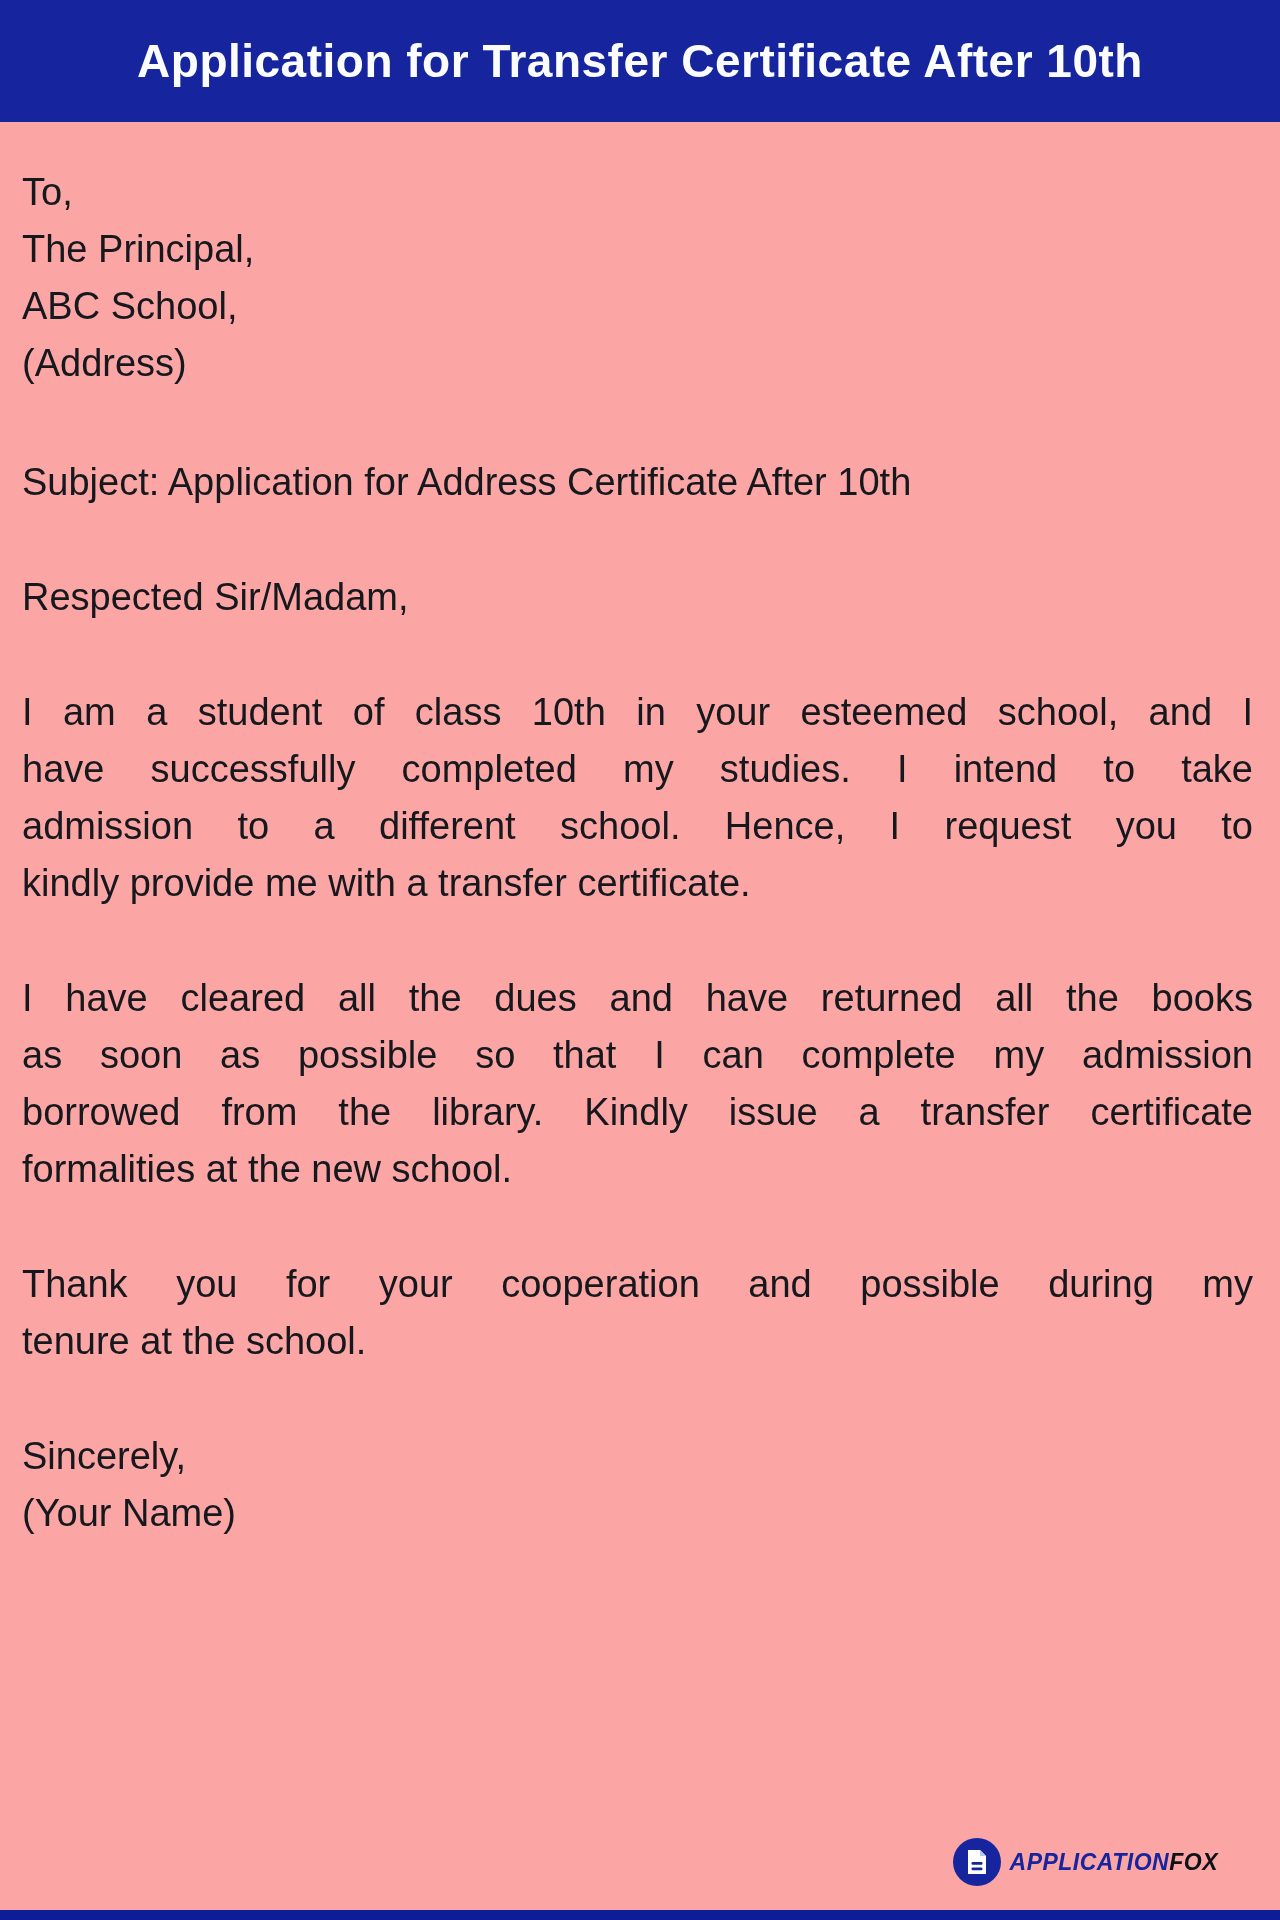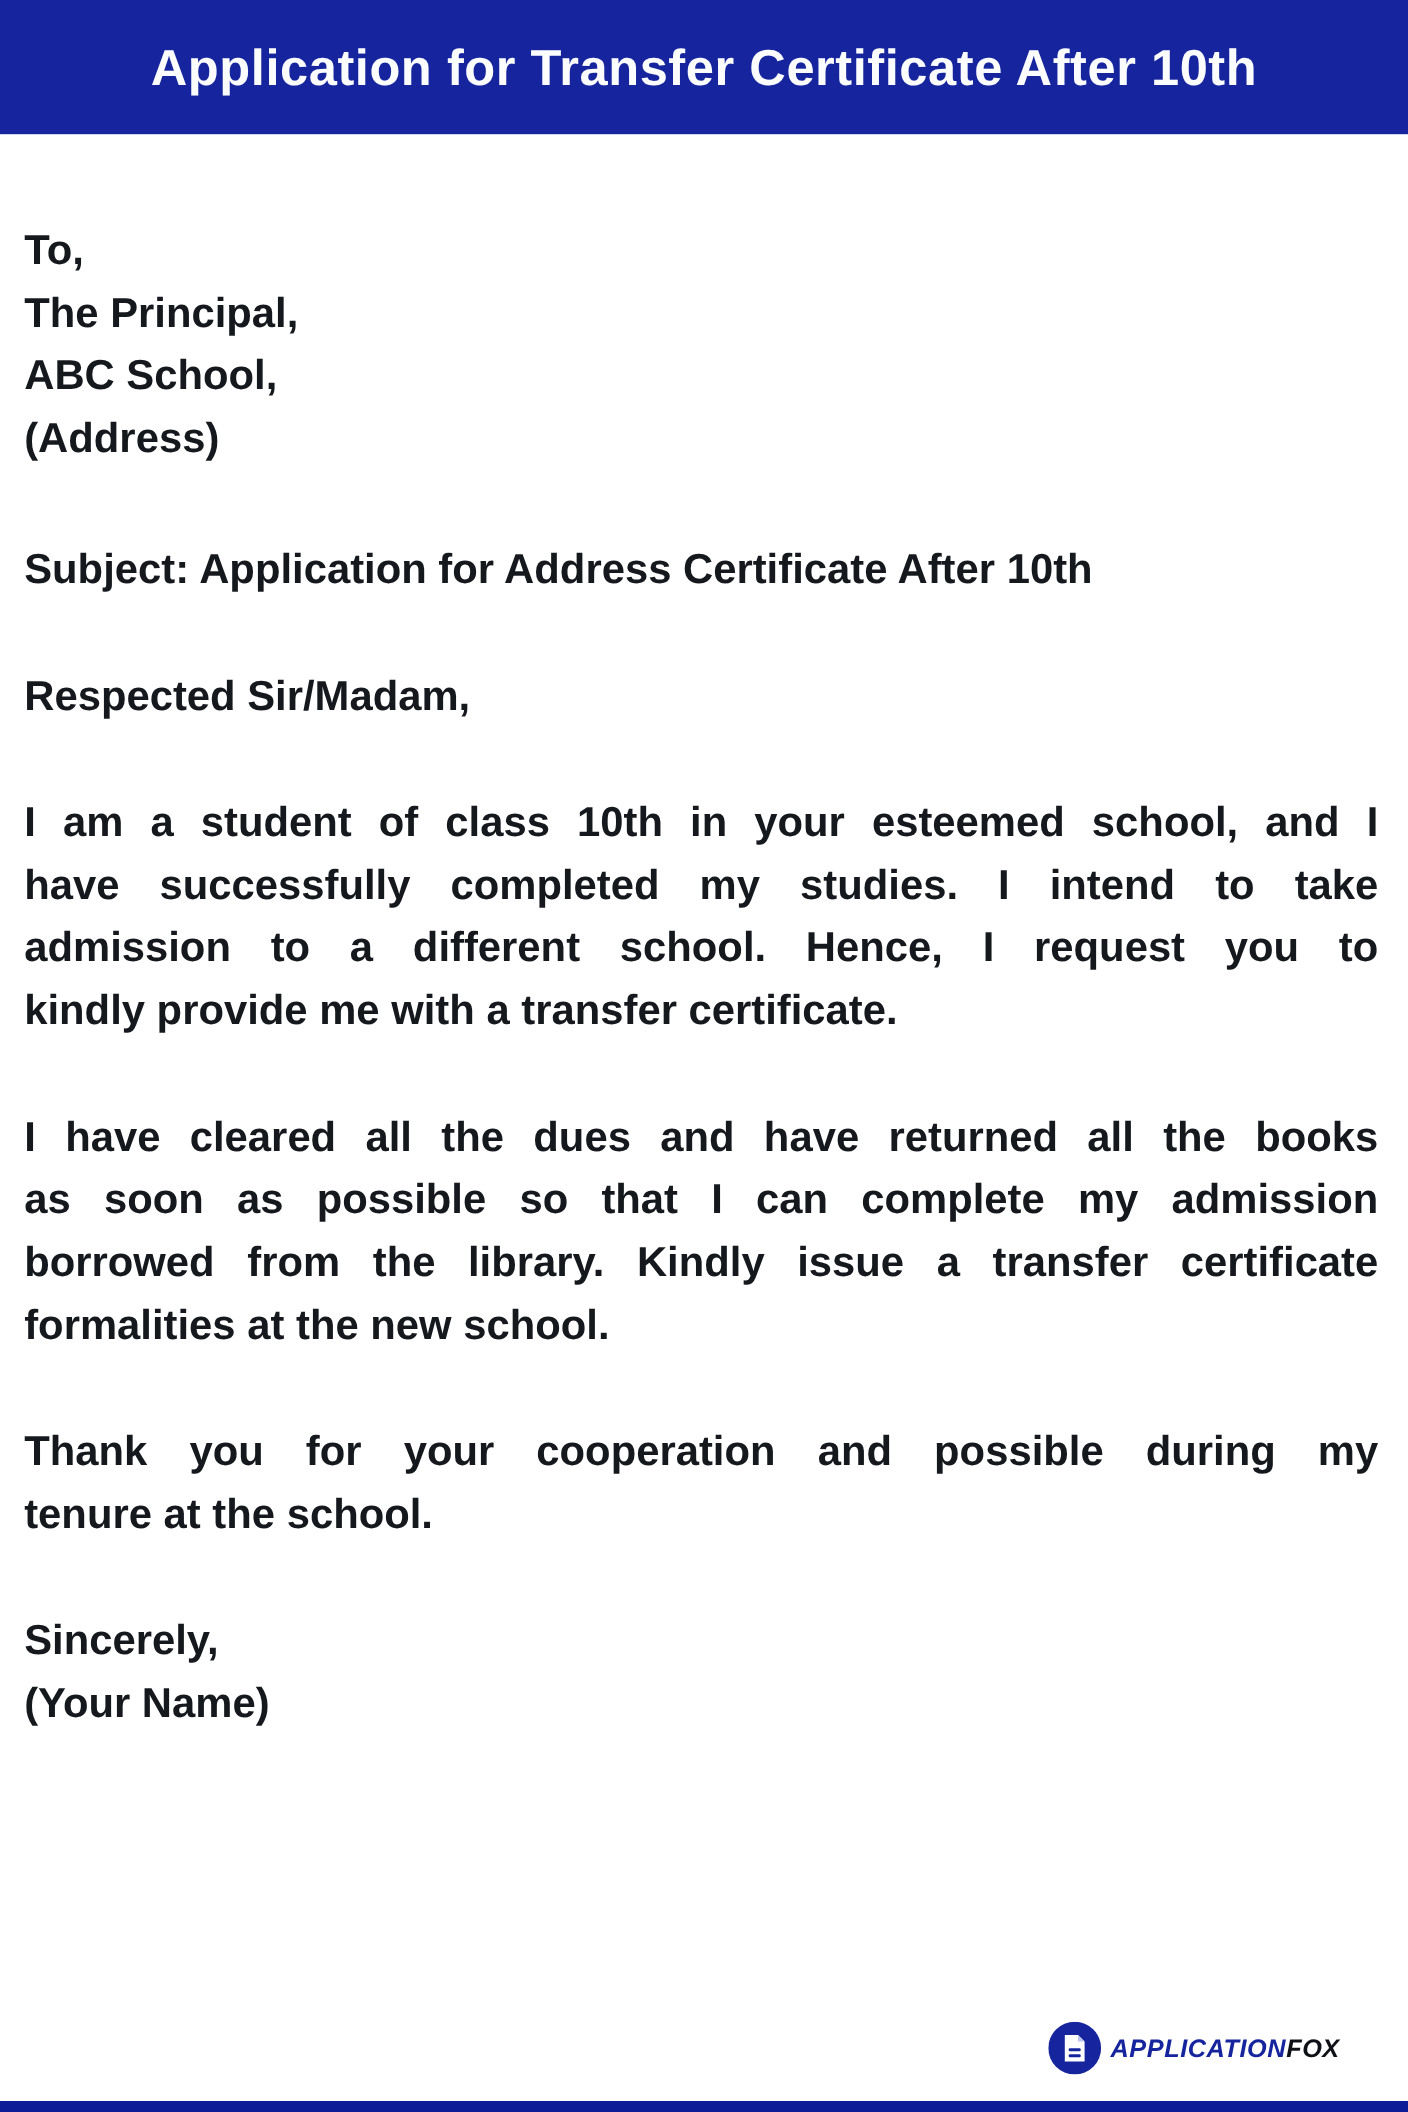--- a/index.html
+++ b/index.html
@@ -2,45 +2,44 @@
 <html><head>
 <meta charset="utf-8">
 <style>
   * { margin: 0; padding: 0; box-sizing: border-box; }
   html, body { background: #e8e8e8; }
   .page {
     position: relative;
     width: 1280px;
     height: 1920px;
     margin: 0 auto;
-    background: #ffffff;
+    background: #fca5a5;
     overflow: hidden;
     font-family: "Liberation Sans", sans-serif;
     color: #15181d;
   }
   .titlebar {
     height: 122px;
     width: 100%;
     background: #16259e;
     display: flex;
     align-items: center;
     justify-content: center;
   }
   .titlebar h1 {
     font-size: 46px;
     font-weight: bold;
     color: #fbfcfe;
     letter-spacing: 0.5px;
     white-space: nowrap;
   }
   .letter {
-    padding: 78px 27px 0 22px;
+    padding: 42px 27px 0 22px;
     font-size: 38px;
     line-height: 57px;
-    font-weight: bold;
   }
   .block { margin-bottom: 58px; }
   .block.address { margin-bottom: 62px; }
   .jline {
     text-align: justify;
     text-align-last: justify;
   }
   .lline { text-align: left; }
   .brand {
     position: absolute;

